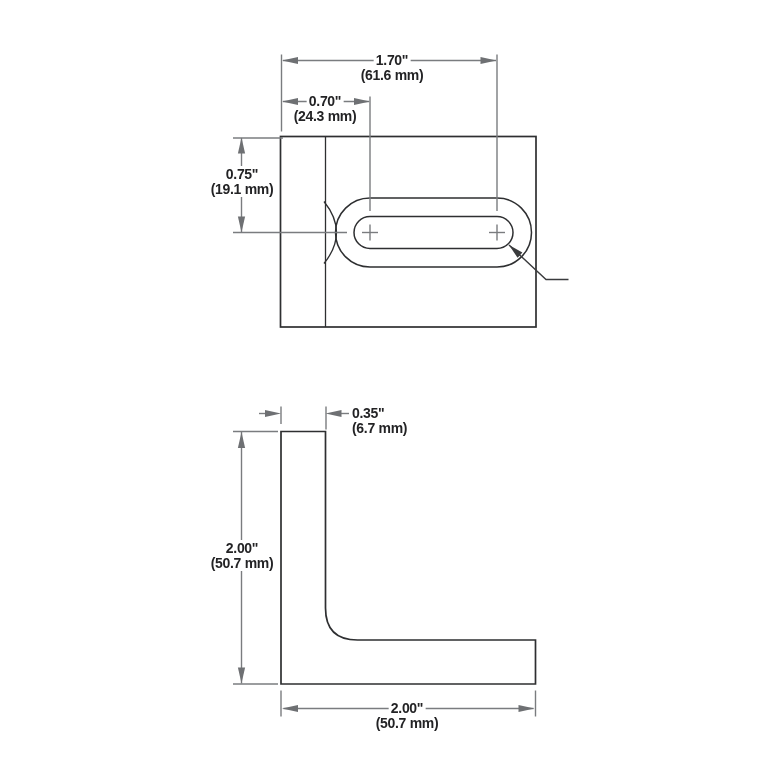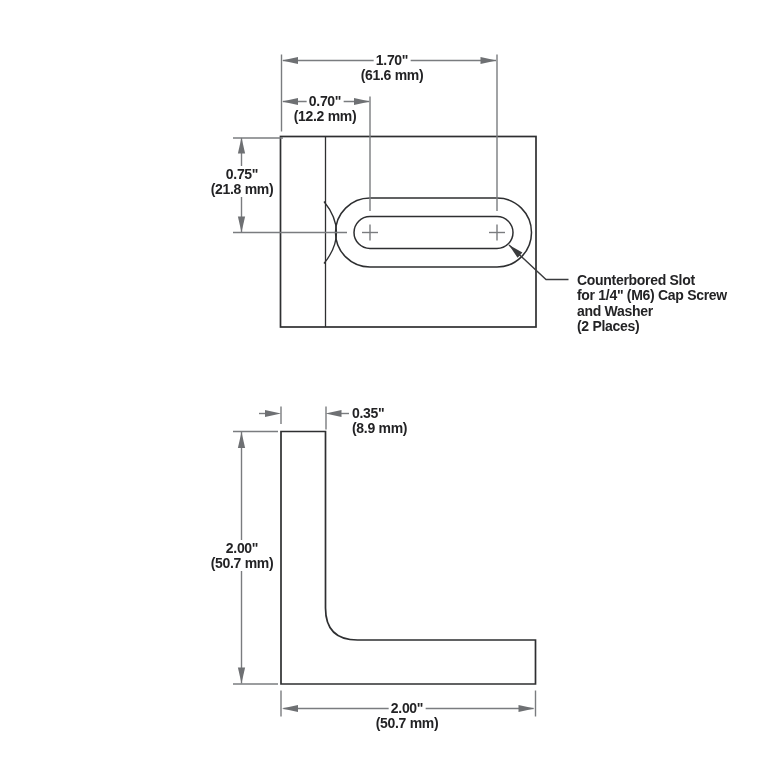--- a/index.html
+++ b/index.html
@@ -101,43 +101,37 @@
     </g>
   </svg>
 
   <div class="lbl ctr" style="left:392px;top:53px">
     <span class="ln"><span class="bg">1.70"</span></span>
     <span class="ln"><span class="bg">(61.6 mm)</span></span>
   </div>
 
   <div class="lbl ctr" style="left:325px;top:94px">
     <span class="ln"><span class="bg">0.70"</span></span>
-    <span class="ln"><span class="bg">(12.2 mm)</span></span>
+    <span class="ln"><span class="bg">(24.3 mm)</span></span>
   </div>
 
   <div class="lbl ctr" style="left:242px;top:167px">
     <span class="ln"><span class="bg">0.75"</span></span>
-    <span class="ln"><span class="bg">(21.8 mm)</span></span>
+    <span class="ln"><span class="bg">(19.1 mm)</span></span>
   </div>
 
   <div class="lbl" style="left:352px;top:406px">
     <span class="ln"><span>0.35"</span></span>
-    <span class="ln"><span>(8.9 mm)</span></span>
+    <span class="ln"><span>(6.7 mm)</span></span>
   </div>
 
   <div class="lbl ctr" style="left:242px;top:541px">
     <span class="ln"><span class="bg">2.00"</span></span>
     <span class="ln"><span class="bg">(50.7 mm)</span></span>
   </div>
 
   <div class="lbl ctr" style="left:407px;top:701px">
     <span class="ln"><span class="bg">2.00"</span></span>
     <span class="ln"><span class="bg">(50.7 mm)</span></span>
   </div>
 
-  <div class="lbl callout" style="left:577px;top:273px">
-    <span class="ln">Counterbored Slot</span>
-    <span class="ln">for 1/4" (M6) Cap Screw</span>
-    <span class="ln">and Washer</span>
-    <span class="ln">(2 Places)</span>
-  </div>
 
 </div>
 
 </body></html>

